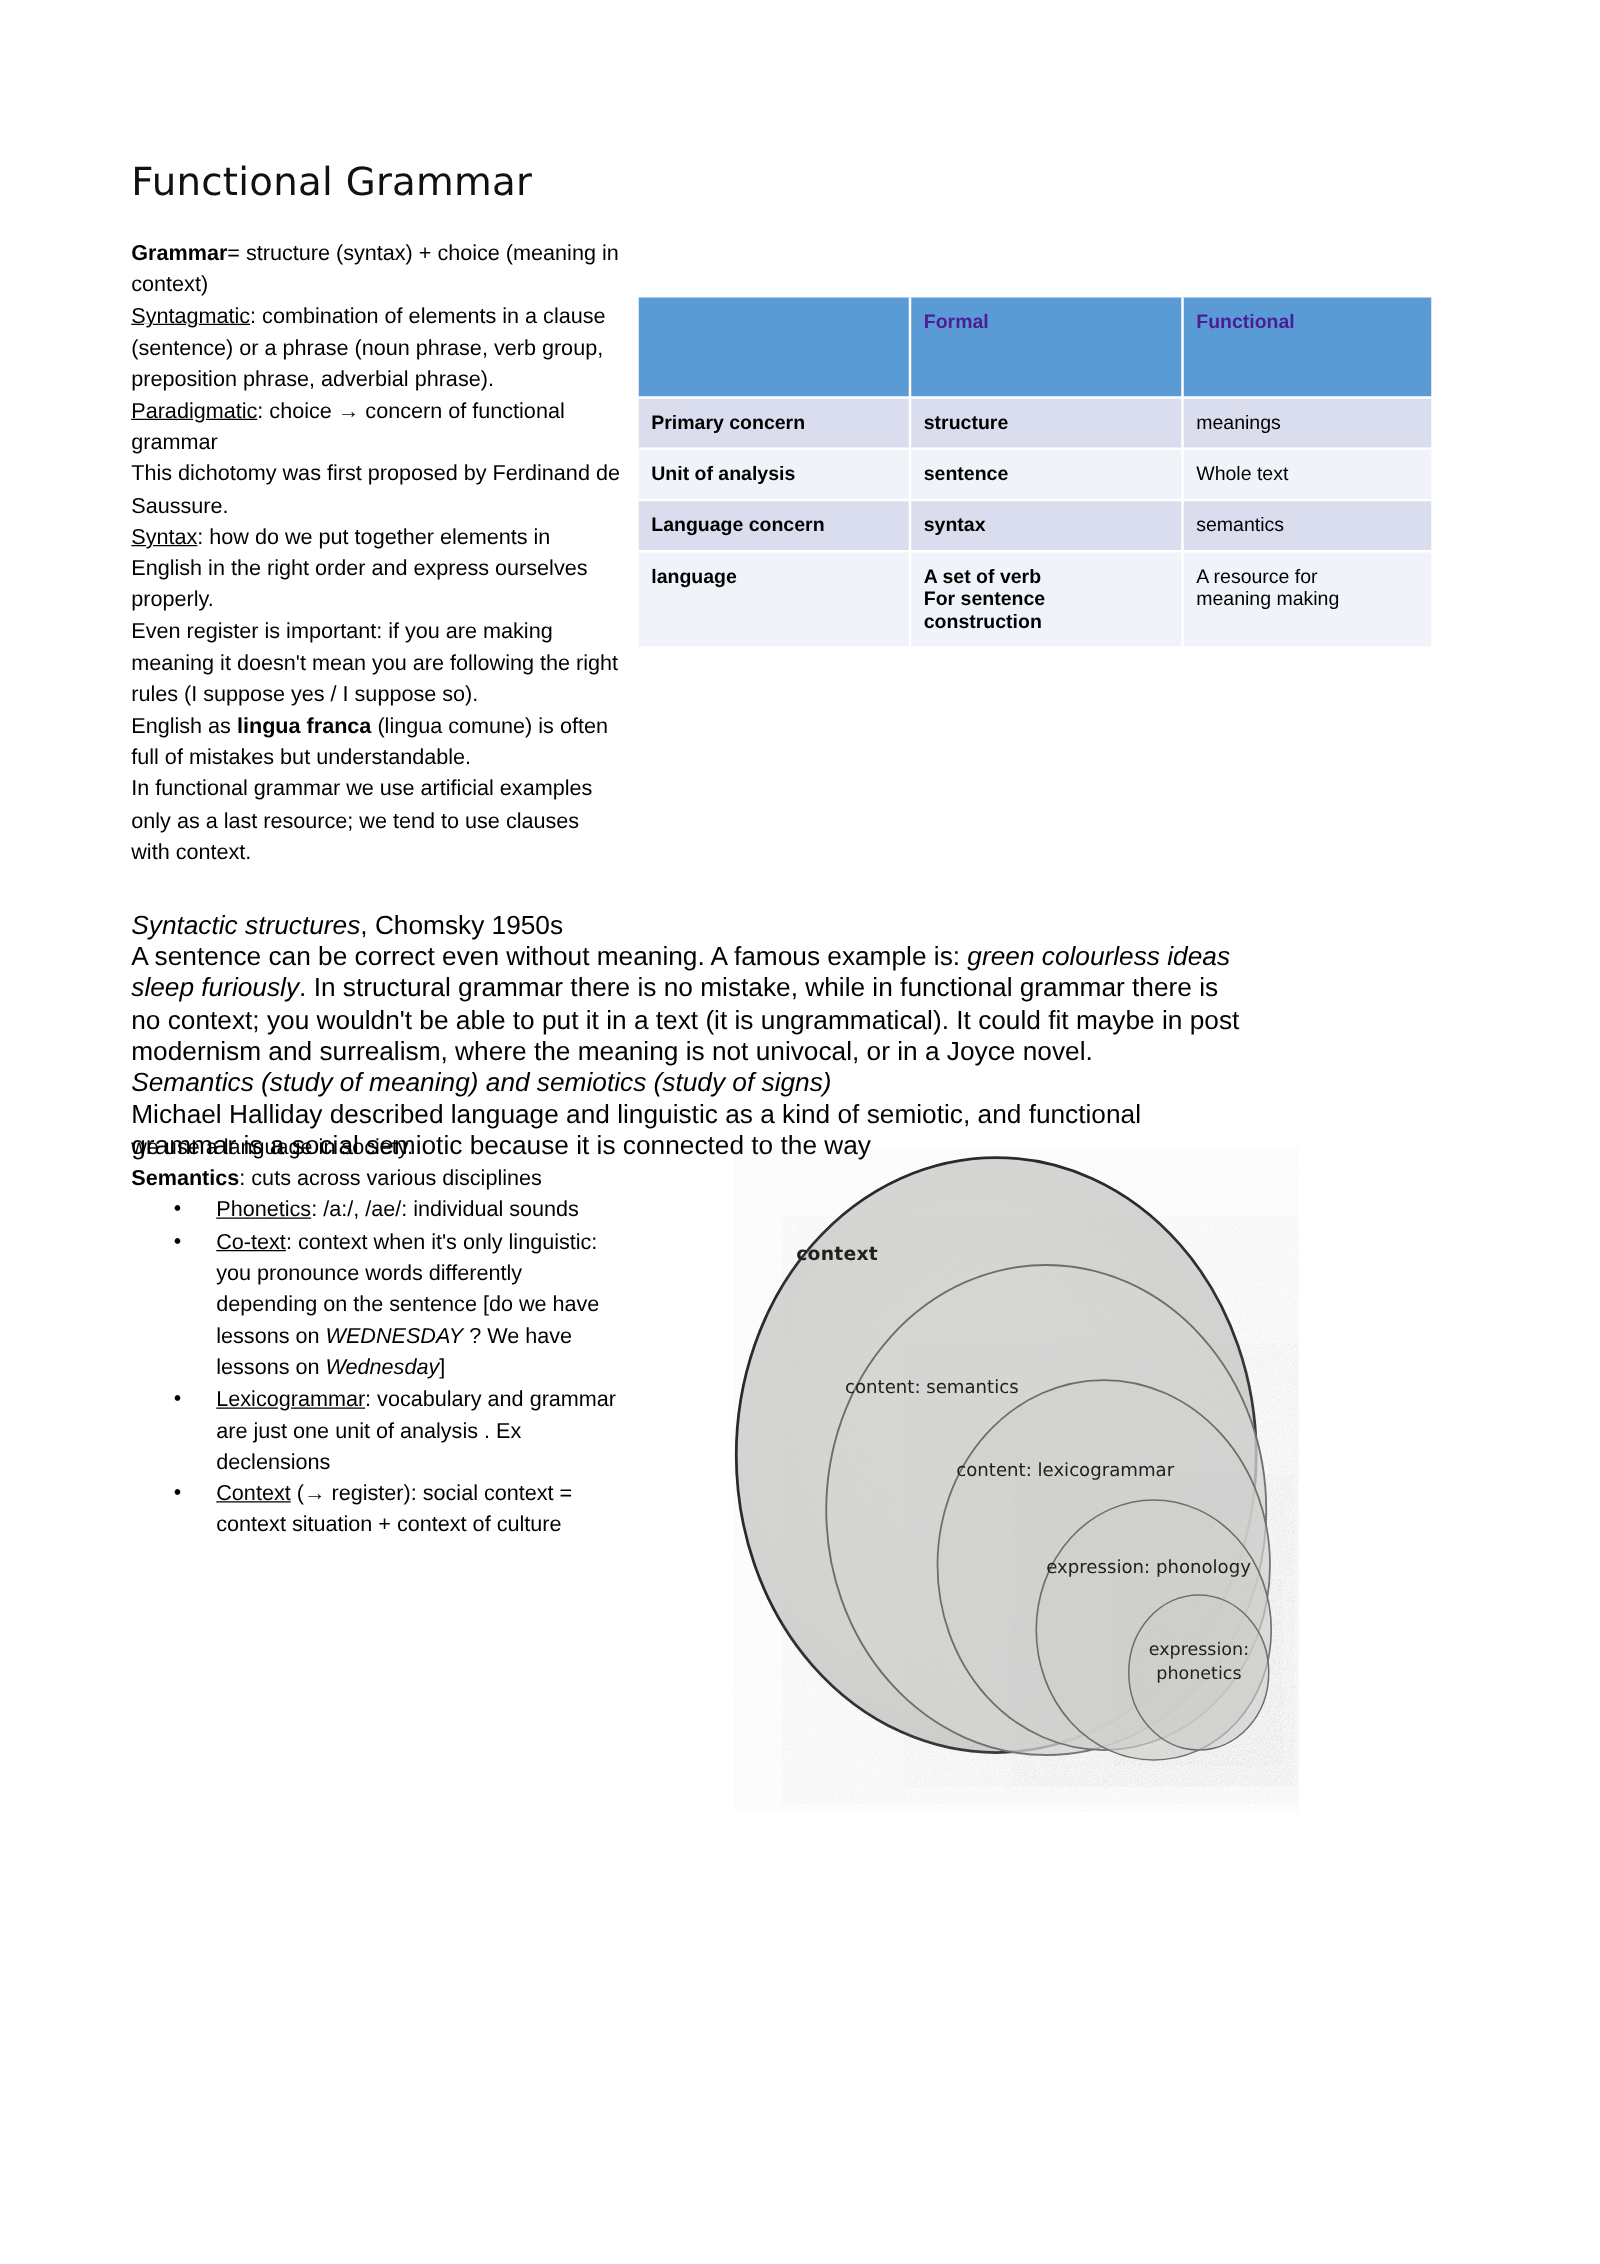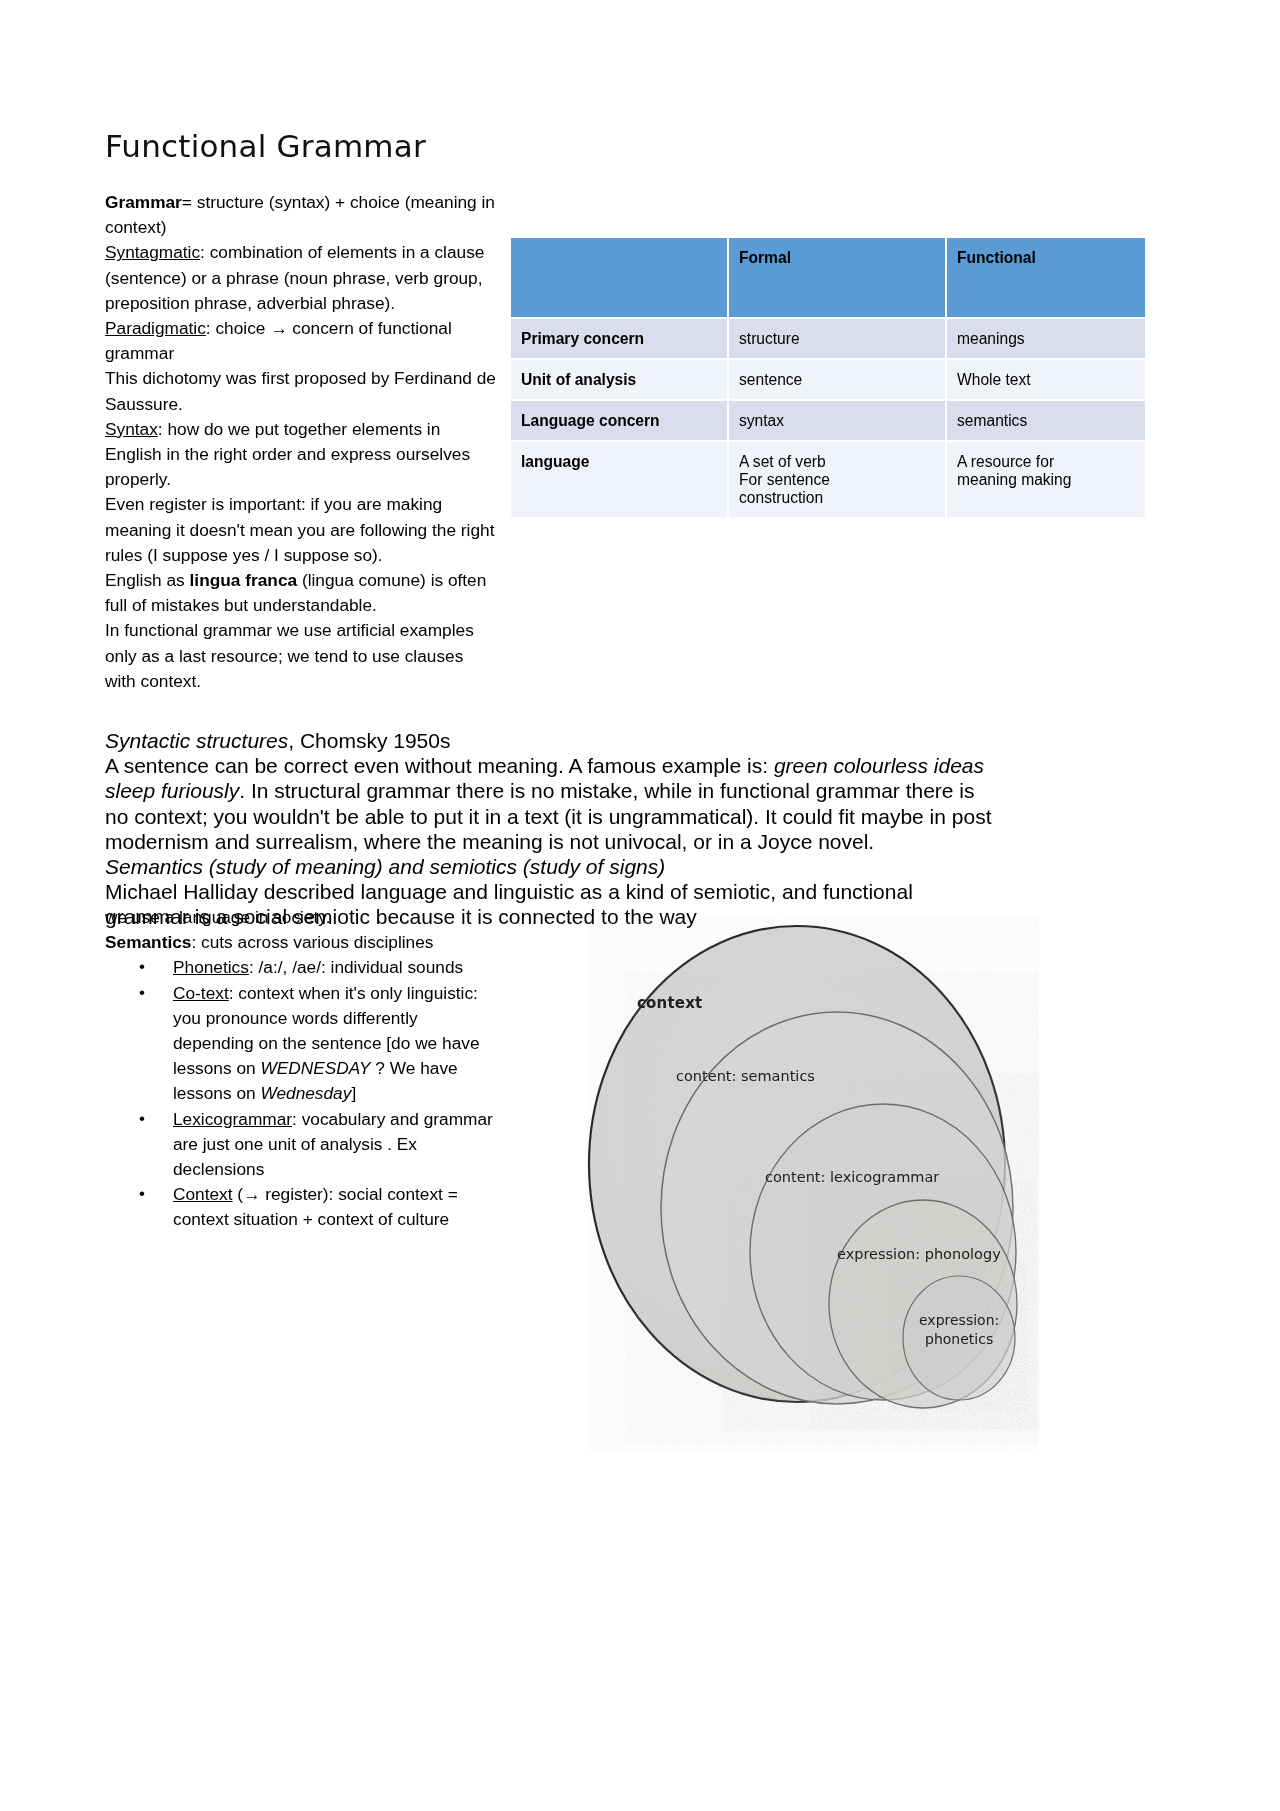--- a/index.html
+++ b/index.html
@@ -55,26 +55,26 @@
     border-collapse: collapse;
     table-layout: fixed;
     font-size: 15.6px;
   }
   .tbl td {
     vertical-align: top;
     padding: 11px 10px 10px 10px;
     border: none;
   }
   .tbl .c0 { width: 196px; }
-  .tbl .c1 { width: 196px; }
+  .tbl .c1 { width: 196px; font-weight: bold; }
   .tbl .c2 { width: 178px; }
 
   .tbl tr.hdr td {
     background: #5B9BD5;
-    color: #000000;
+    color: #4c1d95;
     font-weight: bold;
     height: 58px;
     border-right: 2px solid #ffffff;
   }
   .tbl tr.hdr td:last-child { border-right: none; }
 
   .tbl tr.band-a td { background: #DADDEE; border-right: 2px solid #ffffff; }
   .tbl tr.band-b td { background: #F0F3F9; border-right: 2px solid #ffffff; }
   .tbl tr.band-a td:last-child,
   .tbl tr.band-b td:last-child { border-right: none; }
@@ -139,21 +139,21 @@
     font-family: "DejaVu Sans", sans-serif;
     color: #20201e;
     white-space: nowrap;
   }
   .lbl-context {
     left: 50px; top: 76px;
     font-size: 15px; font-weight: bold;
     letter-spacing: 0.2px;
   }
   .lbl-semantics {
-    left: 89px; top: 150px;
+    left: 89px; top: 184px;
     font-size: 14.5px; font-weight: 500;
   }
   .lbl-lexico {
     left: 178px; top: 251px;
     font-size: 14.5px;
   }
   .lbl-phonology {
     left: 250px; top: 328px;
     font-size: 14.5px;
   }

